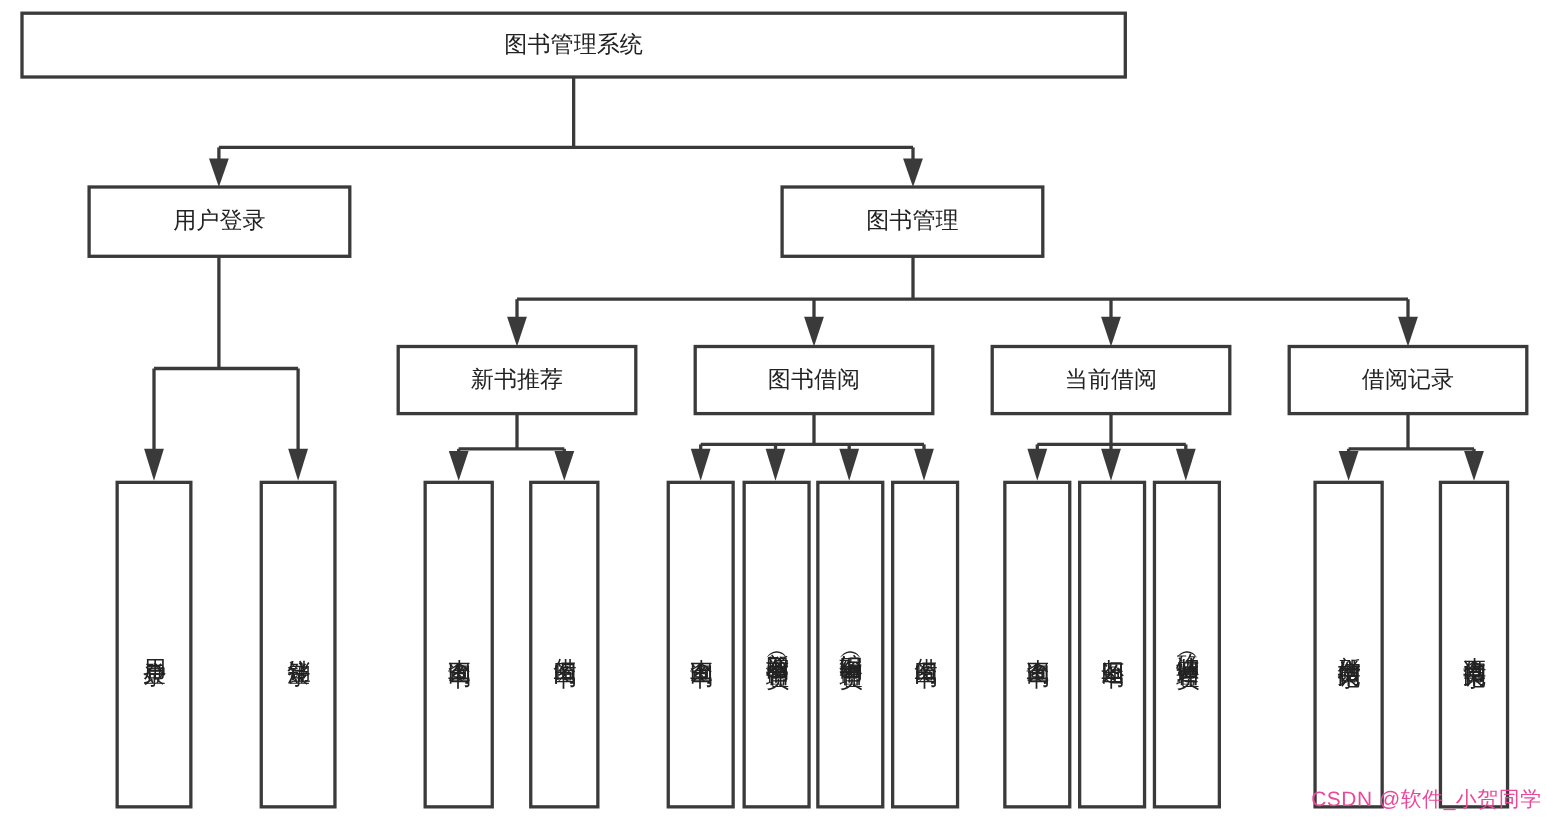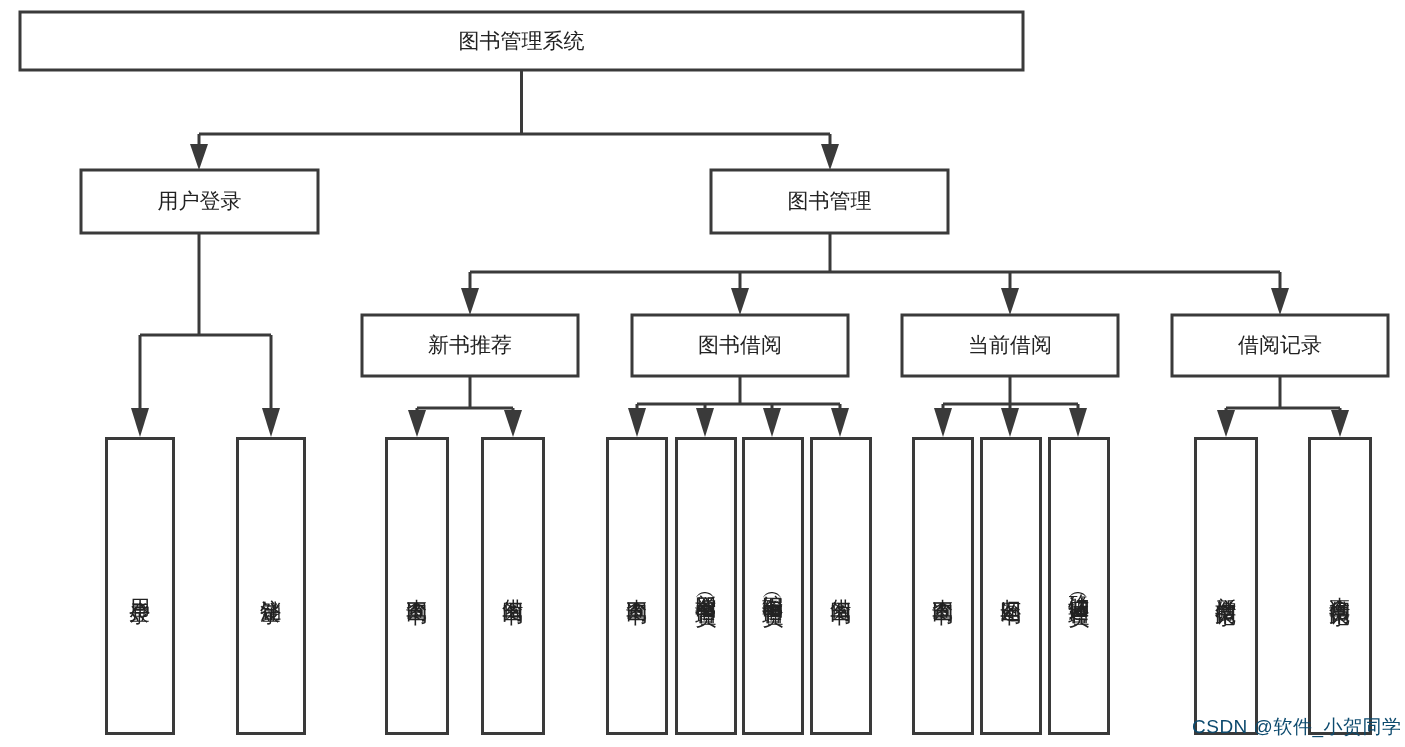--- a/index.html
+++ b/index.html
@@ -44,21 +44,21 @@
     font-family: "Liberation Sans", "DejaVu Sans", sans-serif;
     font-size: 21px;
     fill: #222222;
     text-anchor: middle;
     dominant-baseline: middle;
   }
   .watermark-text {
     position: absolute;
     font-family: "Liberation Sans", "DejaVu Sans", sans-serif;
     font-size: 19px;
-    color: #0c4a6e;
+    color: #ec4899;
     white-space: nowrap;
     letter-spacing: 0.5px;
   }
   .vbox {
     position: absolute;
     box-sizing: border-box;
     border: 3px solid #3a3a3a;
     background: #ffffff;
     display: flex;
     align-items: center;

